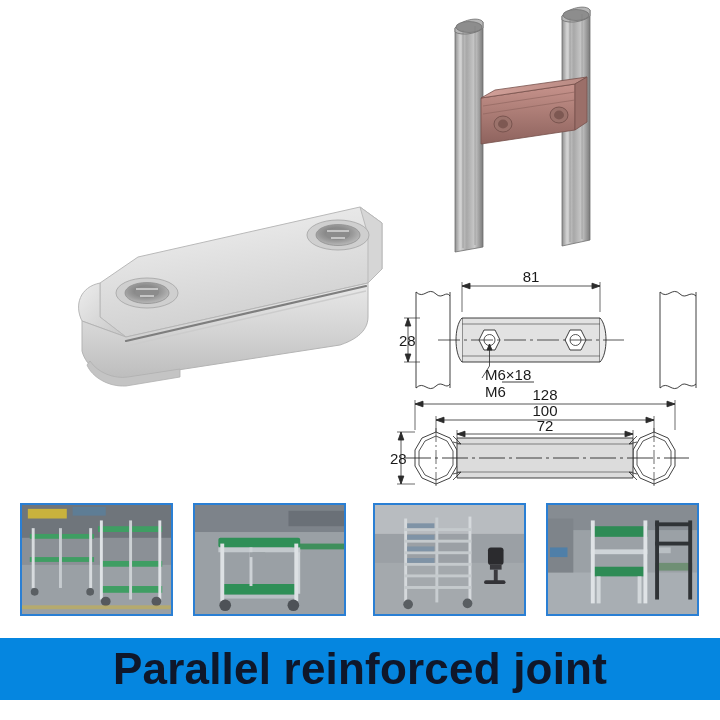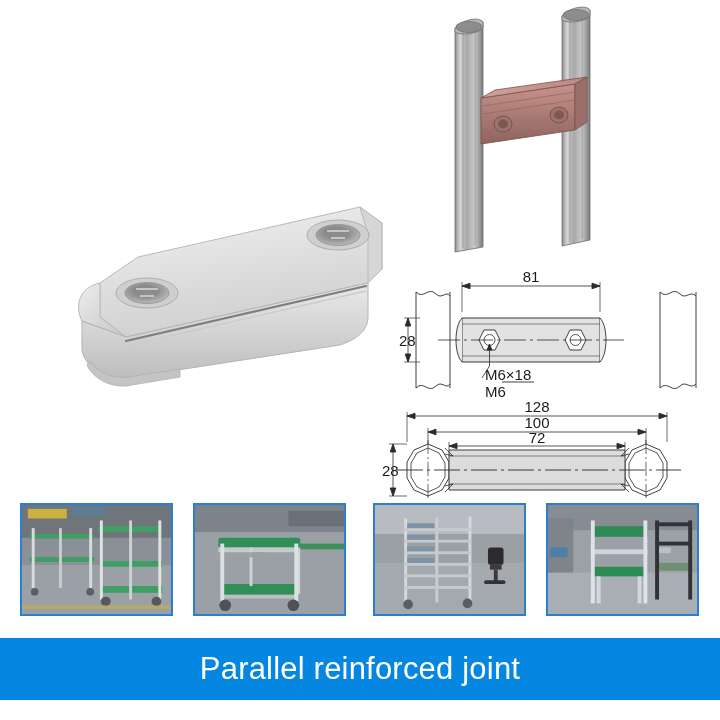--- a/index.html
+++ b/index.html
@@ -16,21 +16,21 @@
 
   
   .photo-wrap { position: absolute; left: 30px; top: 165px; width: 370px; height: 235px; }
   .joint-photo { position: absolute; left: 0; top: 0; width: 370px; height: 235px; }
 
   
   .render-wrap { position: absolute; left: 425px; top: 2px; width: 195px; height: 258px; }
 
   
   .dwg-top { position: absolute; left: 398px; top: 270px; width: 318px; height: 130px; }
-  .dwg-bot { position: absolute; left: 381px; top: 388px; width: 318px; height: 118px; margin-top: 12px; }
+  .dwg-bot { position: absolute; left: 389px; top: 388px; width: 318px; height: 118px; }
 
   
   .thumbs { position: absolute; left: 0; top: 503px; width: 720px; height: 115px; }
   .thumb {
     position: absolute; top: 0; width: 153px; height: 113px;
     border: 2px solid #2a7fd4; box-sizing: border-box; overflow: hidden;
     background: #9aa3a8;
   }
   .thumb:nth-of-type(1) { left: 20px; }
   .thumb:nth-of-type(2) { left: 193px; }
@@ -38,23 +38,23 @@
   .thumb:nth-of-type(4) { left: 546px; }
   .thumb svg { display: block; width: 100%; height: 100%; }
 
   
   .banner {
     position: absolute; left: 0; top: 638px; width: 720px; height: 62px;
     background: #0586e0;
     display: flex; align-items: center; justify-content: center;
   }
   .banner-text {
-    color: #ffffff;
-    font-size: 31px;
-    font-weight: normal;
+    color: #0f172a;
+    font-size: 44px;
+    font-weight: bold;
     letter-spacing: 0.2px;
     font-family: "Liberation Sans", sans-serif;
     white-space: nowrap;
   }
 
   text { font-family: "Liberation Sans", sans-serif; }
 </style>
 </head>
 <body>
 

